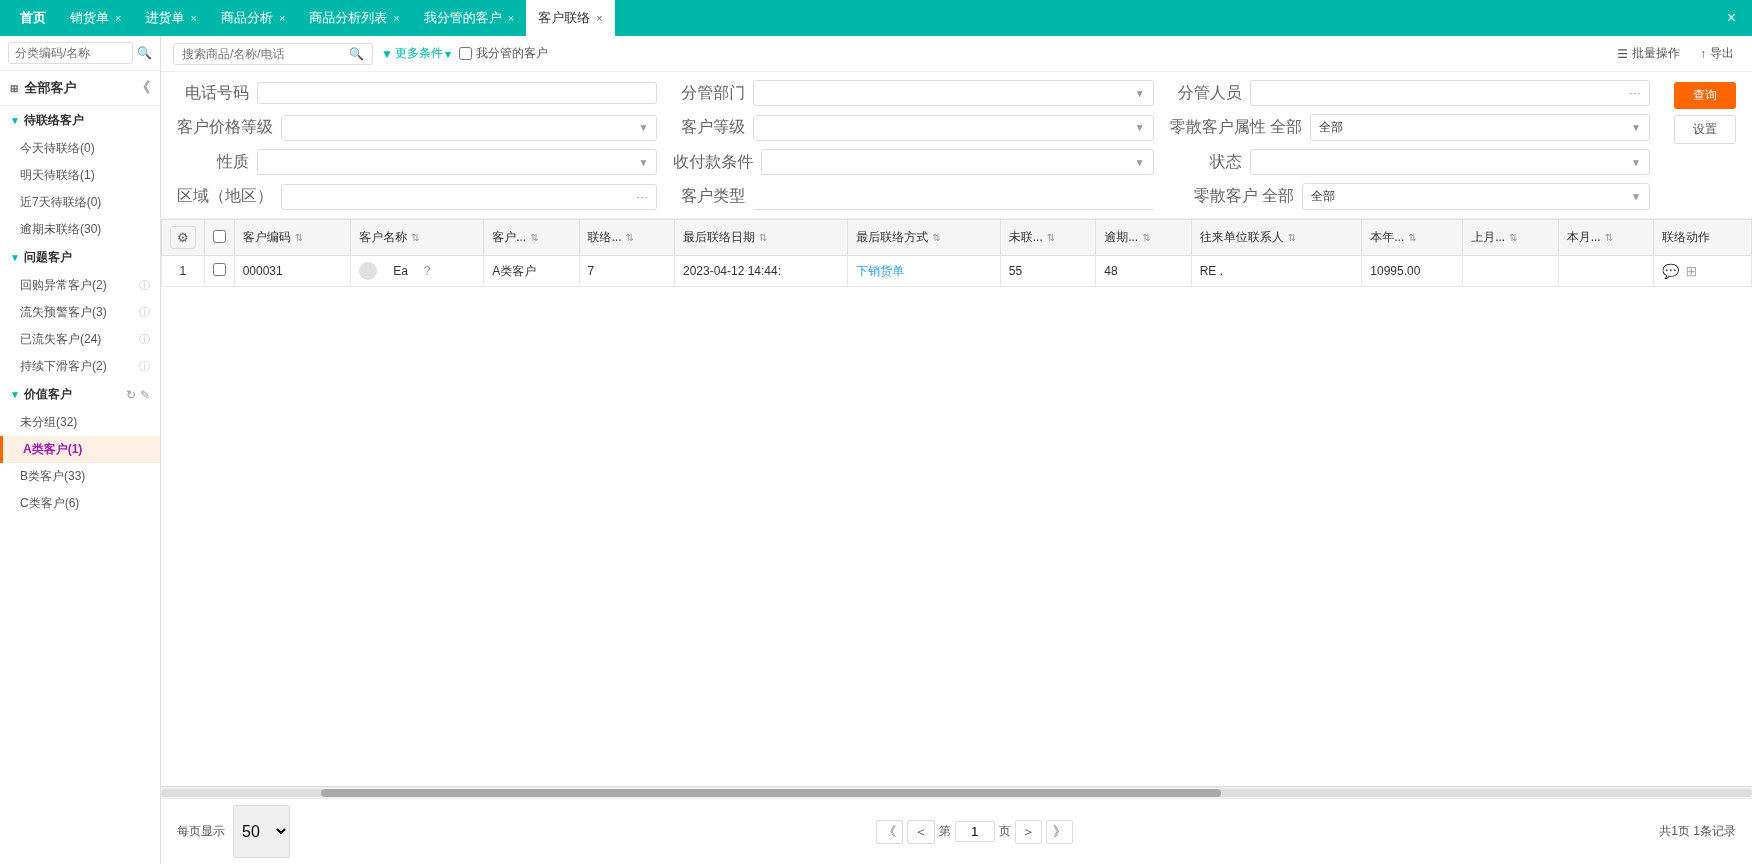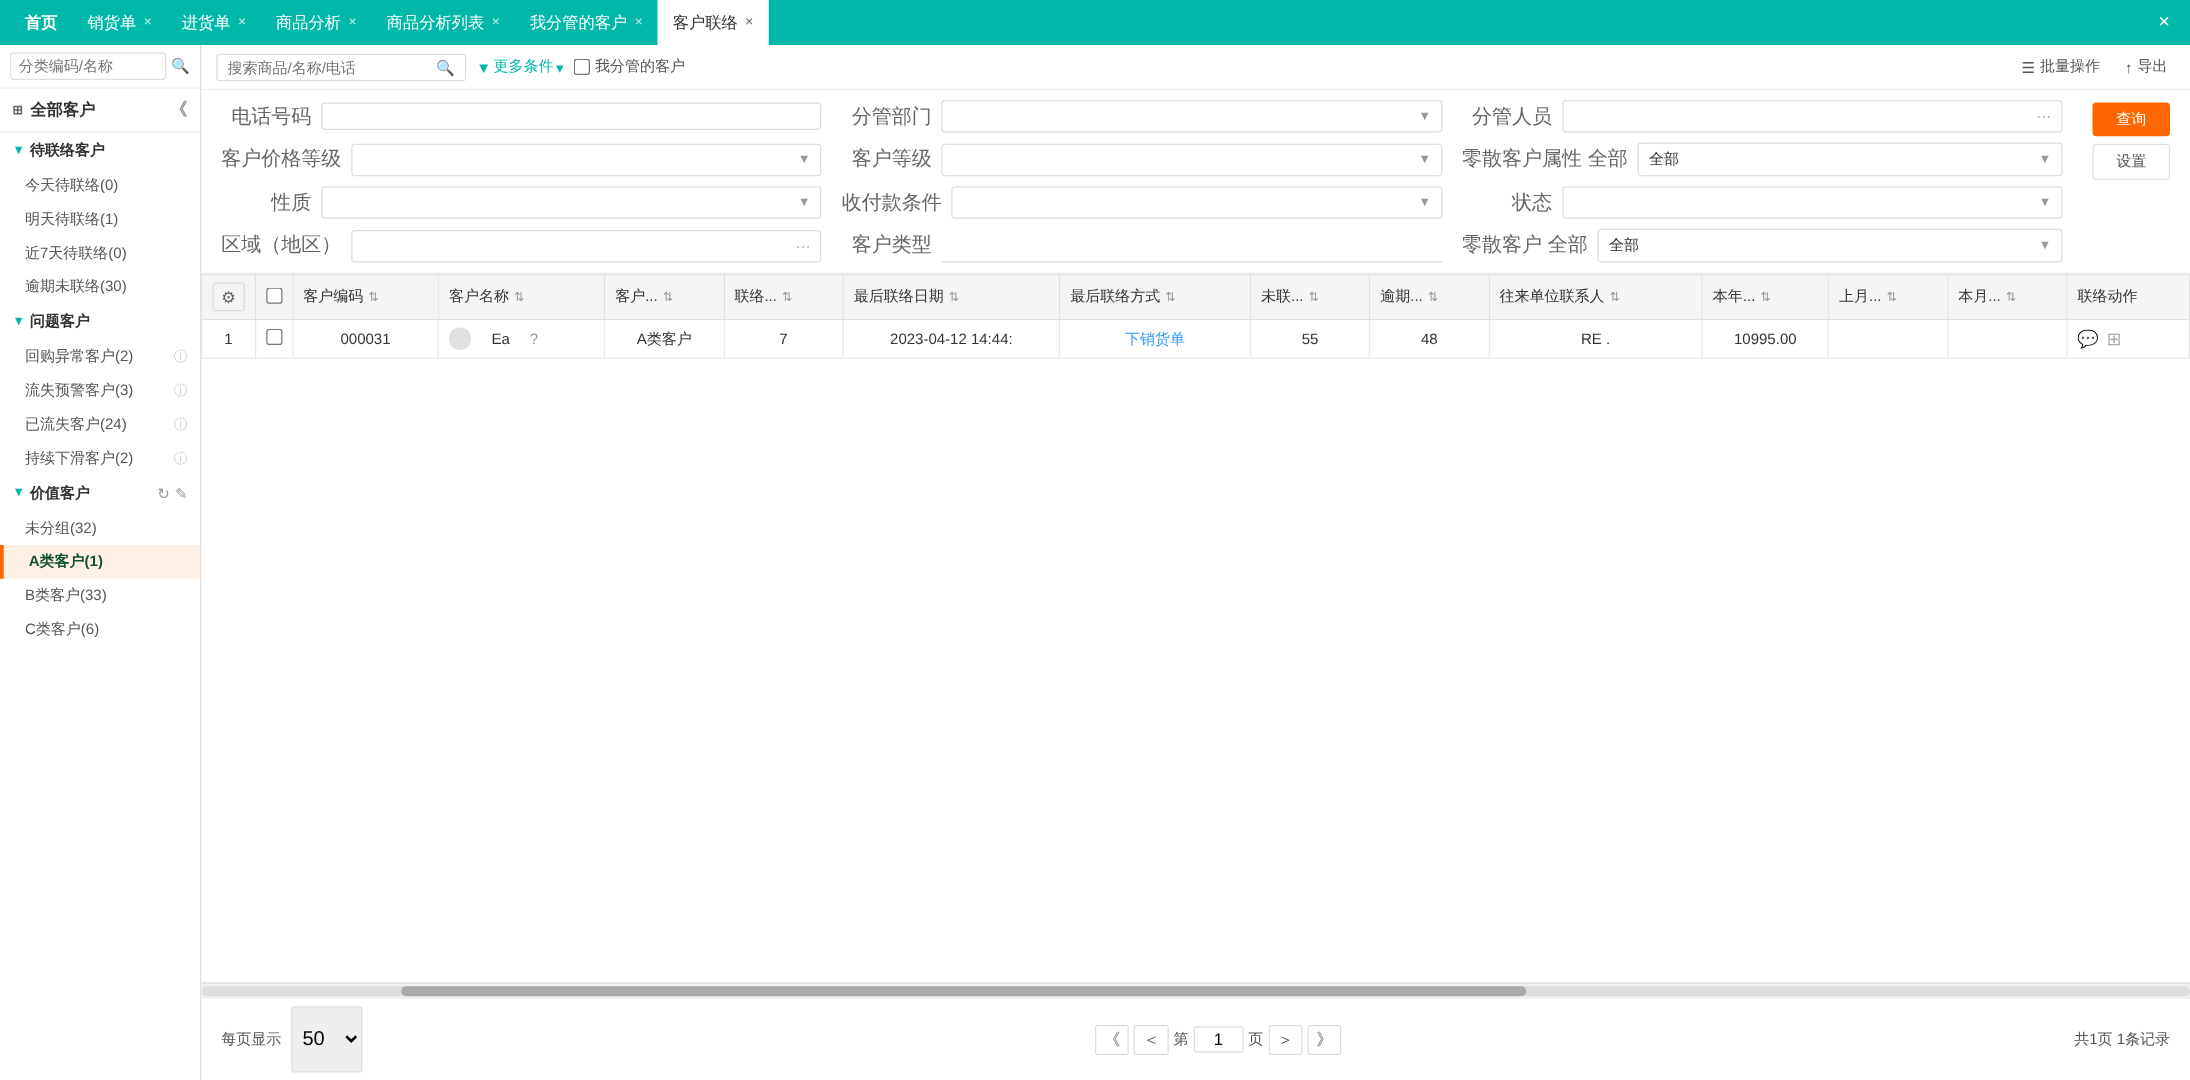--- a/index.html
+++ b/index.html
@@ -60,21 +60,21 @@
       display: flex; align-items: center; padding: 6px 10px;
       color: #333; font-size: 12px; cursor: pointer;
     }
     .sidebar-group-header .arrow { margin-right: 4px; color: #00b8a9; font-size: 10px; }
     .sidebar-group-header .label { flex: 1; font-weight: bold; }
 
     .sidebar-item {
       display: flex; align-items: center; padding: 5px 10px 5px 20px;
       cursor: pointer; color: #555; font-size: 12px;
     }
-    .sidebar-item.active { background: #fff0e6; color: #14532d; font-weight: bold; border-left: 3px solid #ff6600; }
+    .sidebar-item.active { background: #fff0e6; color: #a21caf; font-weight: bold; border-left: 3px solid #ff6600; }
     .sidebar-item .item-label { flex: 1; }
     .sidebar-item .info-icon { color: #ccc; font-size: 11px; margin-left: 4px; }
 
     .sidebar-value-group {
       display: flex; align-items: center; padding: 6px 10px;
       color: #333; font-size: 12px; cursor: pointer;
     }
     .sidebar-value-group .arrow { margin-right: 4px; color: #00b8a9; font-size: 10px; }
     .sidebar-value-group .label { flex: 1; font-weight: bold; }
     .sidebar-value-group .icons { display: flex; gap: 4px; }
@@ -132,21 +132,21 @@
     table { width: 100%; border-collapse: collapse; font-size: 12px; }
     table thead tr { background: #f5f5f5; }
     table thead th {
       border: 1px solid #e0e0e0; padding: 6px 8px; text-align: left;
       white-space: nowrap; color: #333; font-weight: normal; position: sticky; top: 0;
       background: #f5f5f5;
     }
     table thead th .th-inner { display: flex; align-items: center; gap: 4px; }
     table thead th .sort-icon { color: #999; font-size: 10px; }
     table tbody tr { border-bottom: 1px solid #eee; }
-    table tbody td { border: 1px solid #e8e8e8; padding: 6px 8px; color: #333; text-align: center; }
+    table tbody td { border: 1px solid #e8e8e8; padding: 6px 8px; color: #333; }
 
     .btn-orange {
       background: #ff6600; color: white; border: none; border-radius: 3px;
       padding: 5px 16px; cursor: pointer; font-size: 12px;
     }
     .btn-white {
       background: white; color: #555; border: 1px solid #ddd; border-radius: 3px;
       padding: 5px 16px; cursor: pointer; font-size: 12px;
     }
 
@@ -402,21 +402,21 @@
                 <span style="color:#999; cursor:pointer;">···</span>
               </div>
             </div>
             <div class="filter-item">
               <span class="filter-label">客户类型</span>
               <div style="flex:1; border:1px solid transparent; border-bottom:1px solid #ddd; padding:3px 8px; min-height:26px; margin-right:16px; display:flex; align-items:center;">
                 <span style="flex:1;"></span>
               </div>
             </div>
             <div class="filter-item">
-              <span class="filter-label" style="min-width:80px;">零散客户 全部</span>
+              <span class="filter-label" style="min-width:80px;margin-left:24px;">零散客户 全部</span>
               <div class="filter-select">
                 <span>全部</span>
                 <span class="arrow">▼</span>
               </div>
             </div>
           </div>
         </div>
 
         <div style="display:flex; flex-direction:column; justify-content:flex-start; padding:0 0 0 8px; gap:6px; min-width:70px; padding-top:2px;">
           <button class="btn-orange">查询</button>

